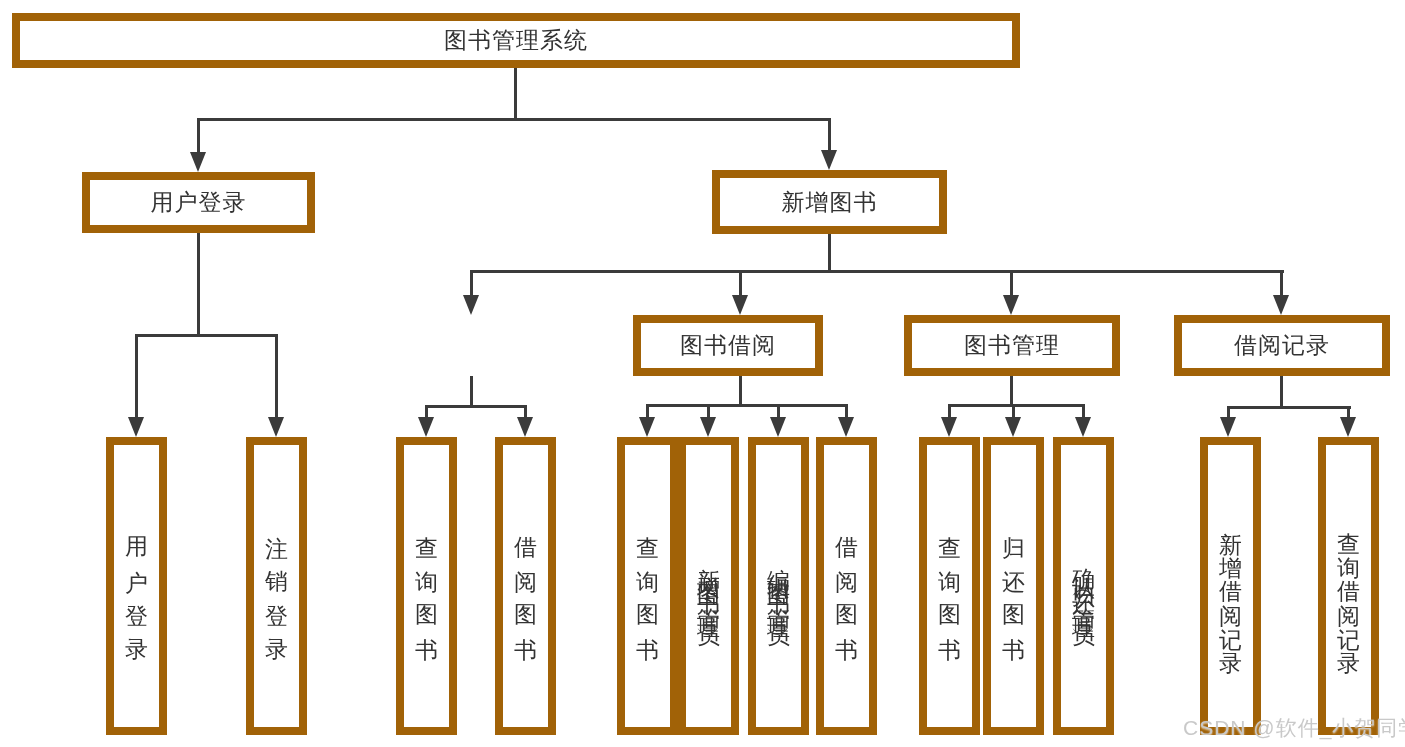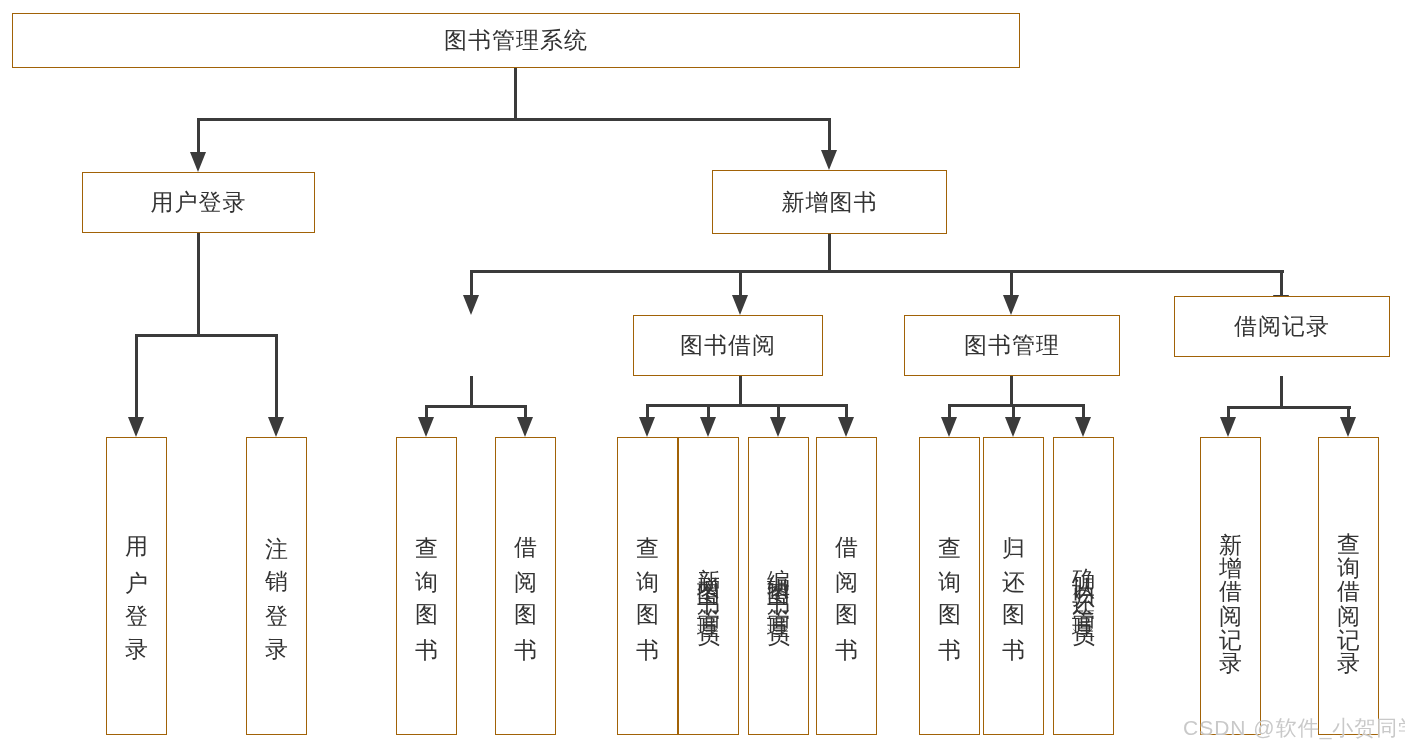--- a/index.html
+++ b/index.html
@@ -7,21 +7,21 @@
     position:relative;
     width:1405px;height:747px;
     background:#ffffff;
     font-family:"Liberation Sans","DejaVu Sans",sans-serif;
     color:#333333;
     overflow:hidden;
   }
   .box{
     position:absolute;
     box-sizing:border-box;
-    border:1px solid #a16207;
+    border:8px solid #a16207;
     background:#ffffff;
     display:flex;
     align-items:center;
     justify-content:center;
   }
   .hlabel{font-size:23px;letter-spacing:1px;color:#333333;white-space:nowrap;}
   .vlabel{
     writing-mode:vertical-rl;
     text-orientation:mixed;
     font-size:23px;
@@ -90,21 +90,21 @@
   <div class="arrow" style="left:1003px;top:295px;"></div>
   <div class="line" style="left:1280px;top:270px;width:3px;height:27px;"></div>
   <div class="arrow" style="left:1273px;top:295px;"></div>
 
   <div class="box" style="left:633px;top:315px;width:190px;height:61px;">
     <span class="hlabel">图书借阅</span>
   </div>
   <div class="box" style="left:904px;top:315px;width:216px;height:61px;">
     <span class="hlabel">图书管理</span>
   </div>
-  <div class="box" style="left:1174px;top:296px;width:216px;height:61px;">
+  <div class="box" style="left:1174px;top:315px;width:216px;height:61px;">
     <span class="hlabel">借阅记录</span>
   </div>
 
   <div class="line" style="left:470px;top:376px;width:3px;height:32px;"></div>
   <div class="line" style="left:425px;top:405px;width:102px;height:3px;"></div>
   <div class="line" style="left:425px;top:405px;width:3px;height:14px;"></div>
   <div class="arrow" style="left:418px;top:417px;"></div>
   <div class="line" style="left:524px;top:405px;width:3px;height:14px;"></div>
   <div class="arrow" style="left:517px;top:417px;"></div>
 

